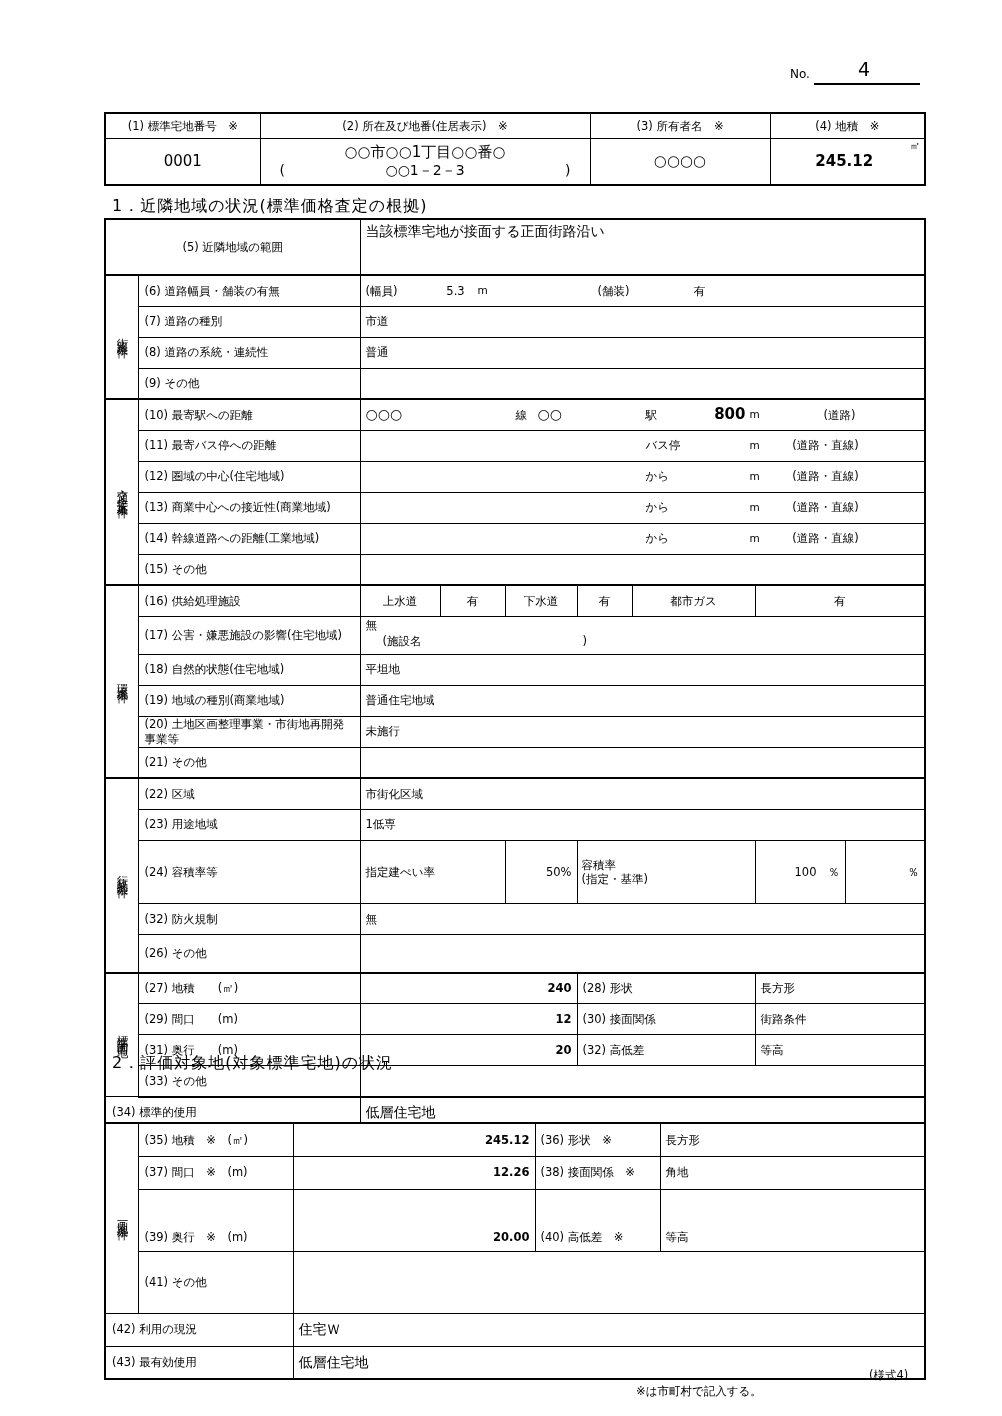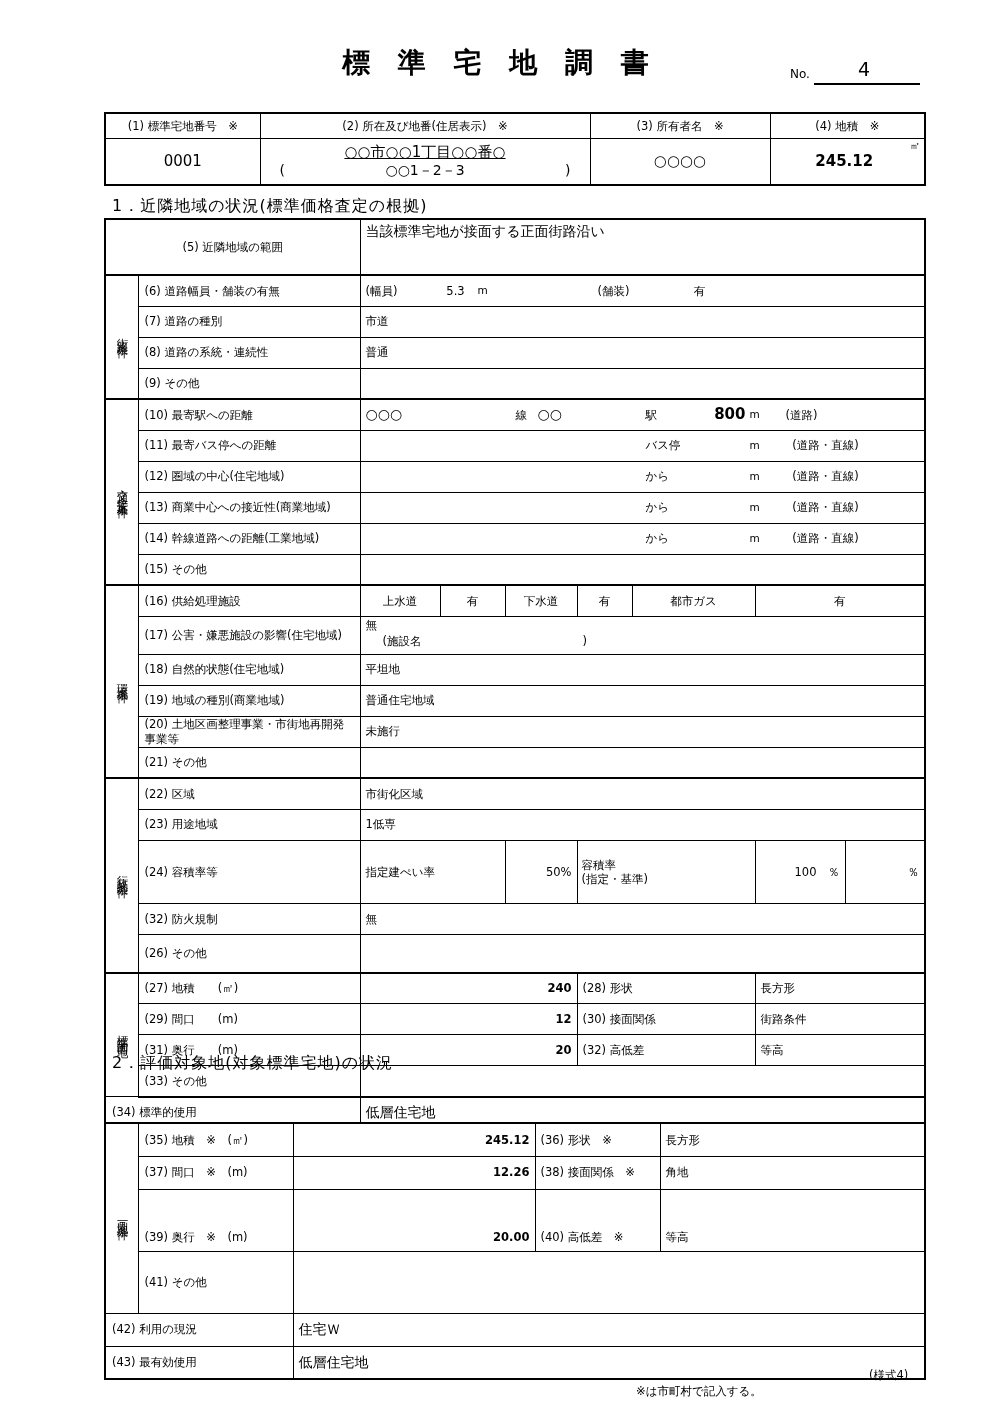--- a/index.html
+++ b/index.html
@@ -90,21 +90,21 @@
     letter-spacing: 1px;
     white-space: nowrap;
   }
 
   
   #topTable { left: 104px; top: 112px; width: 820px; }
   #topTable td { height: 25px; }
   #topTable tr.vals td { height: 47px; }
   #topTable .hdr { text-align: center; font-size: 11.5px; }
   #topTable .val { text-align: center; font-size: 15px; }
-  .addr-line1 { font-size: 15px; letter-spacing: 0px; text-decoration: underline; }
+  .addr-line1 { font-size: 15px; letter-spacing: 0px; }
   .addr-line2 { font-size: 14px; display: flex; justify-content: space-between; padding: 0 14px; }
   .area-cell { position: relative; }
   .area-num { font-size: 15px; font-weight: bold; text-align: center; padding-right: 6px;}
   .area-unit { position: absolute; right: 4px; top: 1px; font-size: 10px; }
 
   
   #t1 { left: 104px; top: 218px; width: 820px; }
   #t1 td { font-size: 11.5px; }
   .r5 td { height: 56px; }
   .row-h { height: 31px; }
@@ -127,21 +127,20 @@
   .footnote {
     position: absolute; font-size: 11.5px;
   }
 </style>
 </head>
 <body>
 
 <div class="page">
 
   <div class="title-row">
-    <div class="doc-title">標 準 宅 地 調 書</div>
     <div class="no-block">
       <div class="no-label">No.</div>
       <div class="no-value">4</div>
       <div class="no-line"></div>
     </div>
   </div>
 
   <table class="grid frame" id="topTable">
     <colgroup>
       <col style="width:155px">
@@ -230,21 +229,21 @@
       </td>
       <td class="lab">(10) 最寄駅への距離</td>
       <td colspan="7">
         <div class="flexrow">
           <span class="circ" style="width:150px">○○○</span>
           <span style="width:22px">線</span>
           <span class="circ" style="width:108px">○○</span>
           <span style="width:60px">駅</span>
           <span class="b" style="width:40px; text-align:right; font-size:15px;">800</span>
           <span class="unit" style="width:40px; padding-left:4px;">m</span>
-          <span style="width:70px; text-align:left">(道路)</span>
+          <span style="width:70px; text-align:right">(道路)</span>
         </div>
       </td>
     </tr>
     <tr class="row-h">
       <td class="lab">(11) 最寄バス停への距離</td>
       <td colspan="7">
         <div class="flexrow">
           <span style="width:280px"></span>
           <span style="width:60px">バス停</span>
           <span class="b" style="width:40px; text-align:right; font-size:13px;"></span>

